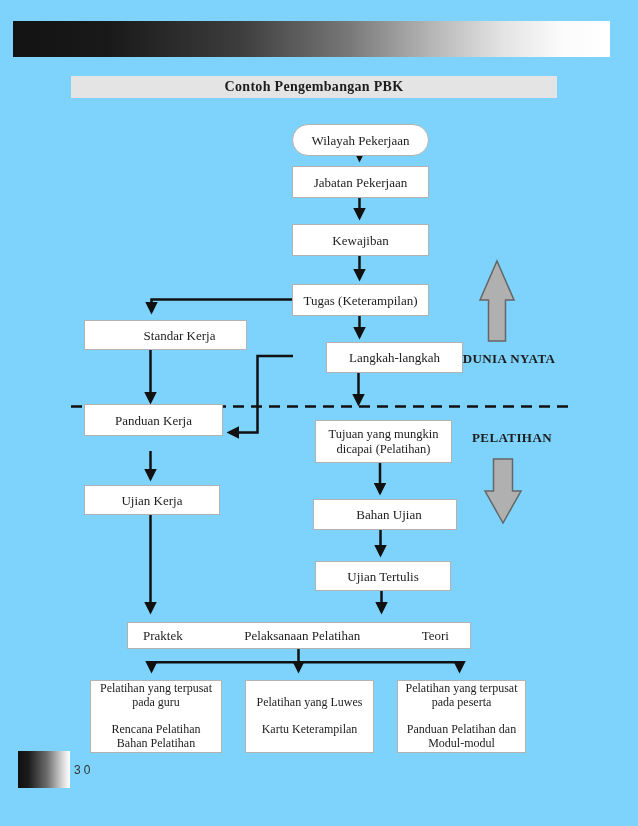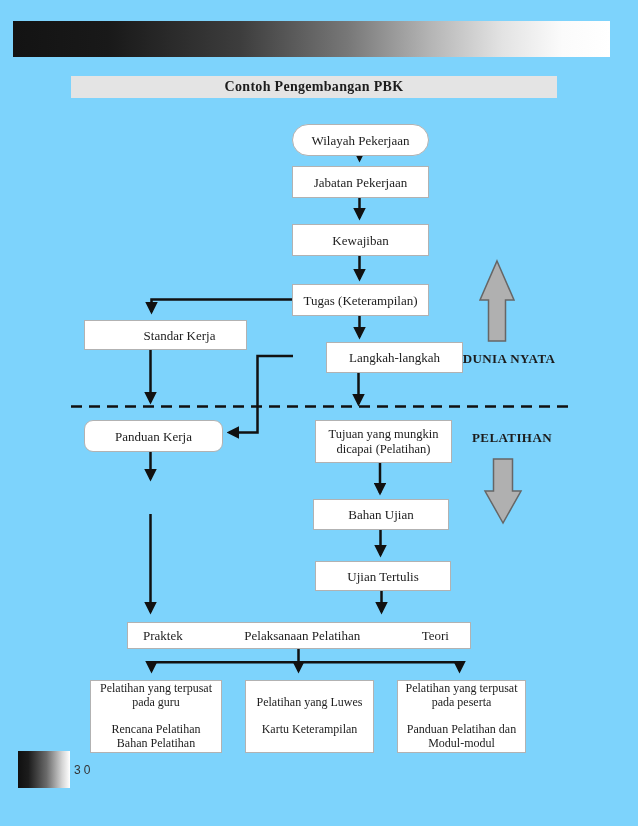--- a/index.html
+++ b/index.html
@@ -25,24 +25,24 @@
   .node{position:absolute;z-index:2;background:#fff;border:1px solid var(--box-border);
     display:flex;align-items:center;justify-content:center;text-align:center;
     font-size:13px;line-height:15px;color:var(--text);white-space:pre-line;}
 
   #n-wilayah  {left:292px;top:124px;width:135px;height:30px;border-radius:16px;}
   #n-jabatan  {left:292px;top:166px;width:135px;height:30px;}
   #n-kewajiban{left:292px;top:224px;width:135px;height:30px;}
   #n-tugas    {left:292px;top:284px;width:135px;height:30px;}
   #n-langkah  {left:292px;top:342px;width:135px;height:29px;margin-left:34px;}
   #n-standar  {left:84px; top:320px;width:133px;height:28px;padding-left:28px;}
-  #n-panduan  {left:84px; top:420px;width:137px;height:30px;border-radius:9px;}
+  #n-panduan  {left:84px; top:404px;width:137px;height:30px;}
   #n-ujiankerja{left:84px;top:485px;width:134px;height:28px;}
   #n-tujuan   {left:315px;top:420px;width:135px;height:41px;font-size:12.5px;}
-  #n-bahan    {left:313px;top:499px;width:134px;height:29px;}
+  #n-bahan    {left:313px;top:499px;width:134px;height:29px;padding-left:8px;}
   #n-tertulis {left:315px;top:561px;width:134px;height:28px;}
 
   .side-label{position:absolute;z-index:2;font-weight:bold;font-size:13px;letter-spacing:.4px;text-align:center;}
   #lbl-dunia    {left:448px;top:351px;width:122px;}
   #lbl-pelatihan{left:461px;top:430px;width:102px;}
 
   .wide-box{position:absolute;left:127px;top:622px;width:344px;height:27px;z-index:2;background:#fff;
     border:1px solid var(--box-border);display:flex;align-items:center;justify-content:space-between;
     padding:0 21px 0 15px;box-sizing:border-box;font-size:13px;gap:48px;}
 
@@ -102,20 +102,21 @@
     </g>
   </svg>
 
   <div class="node" id="n-wilayah">Wilayah Pekerjaan</div>
   <div class="node" id="n-jabatan">Jabatan Pekerjaan</div>
   <div class="node" id="n-kewajiban">Kewajiban</div>
   <div class="node" id="n-tugas">Tugas (Keterampilan)</div>
   <div class="node" id="n-langkah">Langkah-langkah</div>
   <div class="node" id="n-standar">Standar Kerja</div>
   <div class="node" id="n-panduan">Panduan Kerja</div>
+  <div class="node" id="n-ujiankerja">Ujian Kerja</div>
   <div class="node" id="n-tujuan">Tujuan yang mungkin
 dicapai (Pelatihan)</div>
   <div class="node" id="n-bahan">Bahan Ujian</div>
   <div class="node" id="n-tertulis">Ujian Tertulis</div>
 
   <div class="side-label" id="lbl-dunia">DUNIA NYATA</div>
   <div class="side-label" id="lbl-pelatihan">PELATIHAN</div>
 
   <div class="wide-box">
     <span>Praktek</span>

